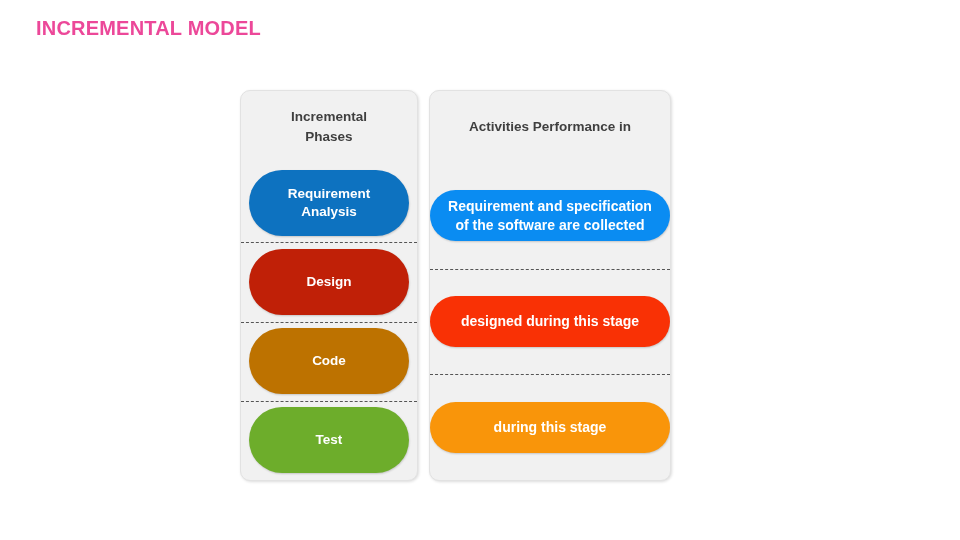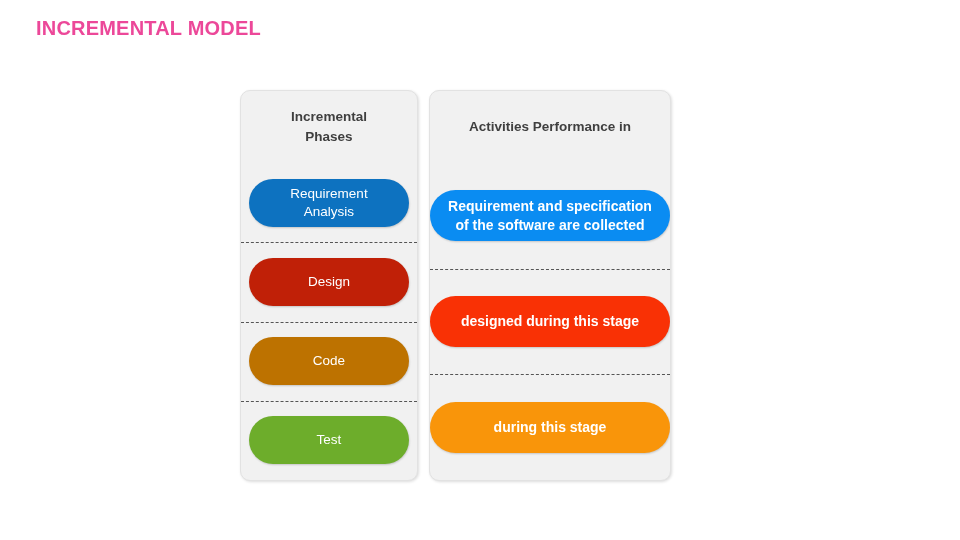--- a/index.html
+++ b/index.html
@@ -97,23 +97,23 @@
     text-align: center;
     display: flex;
     align-items: center;
     justify-content: center;
     box-sizing: border-box;
     line-height: 1.32;
     box-shadow: 0.5px 1px 2px rgba(0,0,0,0.18);
   }
   .panel-left .pill {
     width: 160px;
-    height: 48px;
+    height: 66px;
     font-size: 13.5px;
-    font-weight: normal;
+    font-weight: bold;
     padding: 0 8px;
   }
   .panel-right .pill {
     width: 262px;
     height: 51px;
     font-size: 14px;
     font-weight: bold;
     padding: 0 14px;
   }
 </style>

